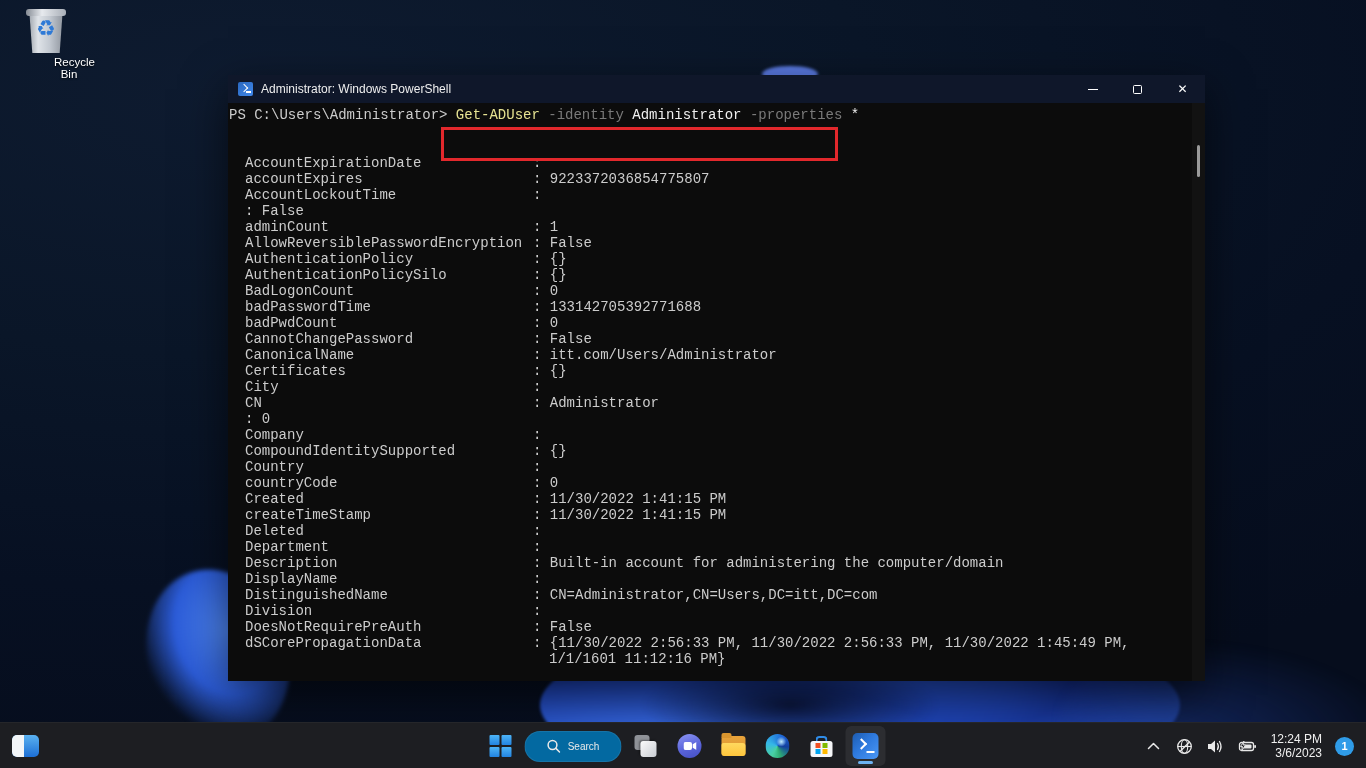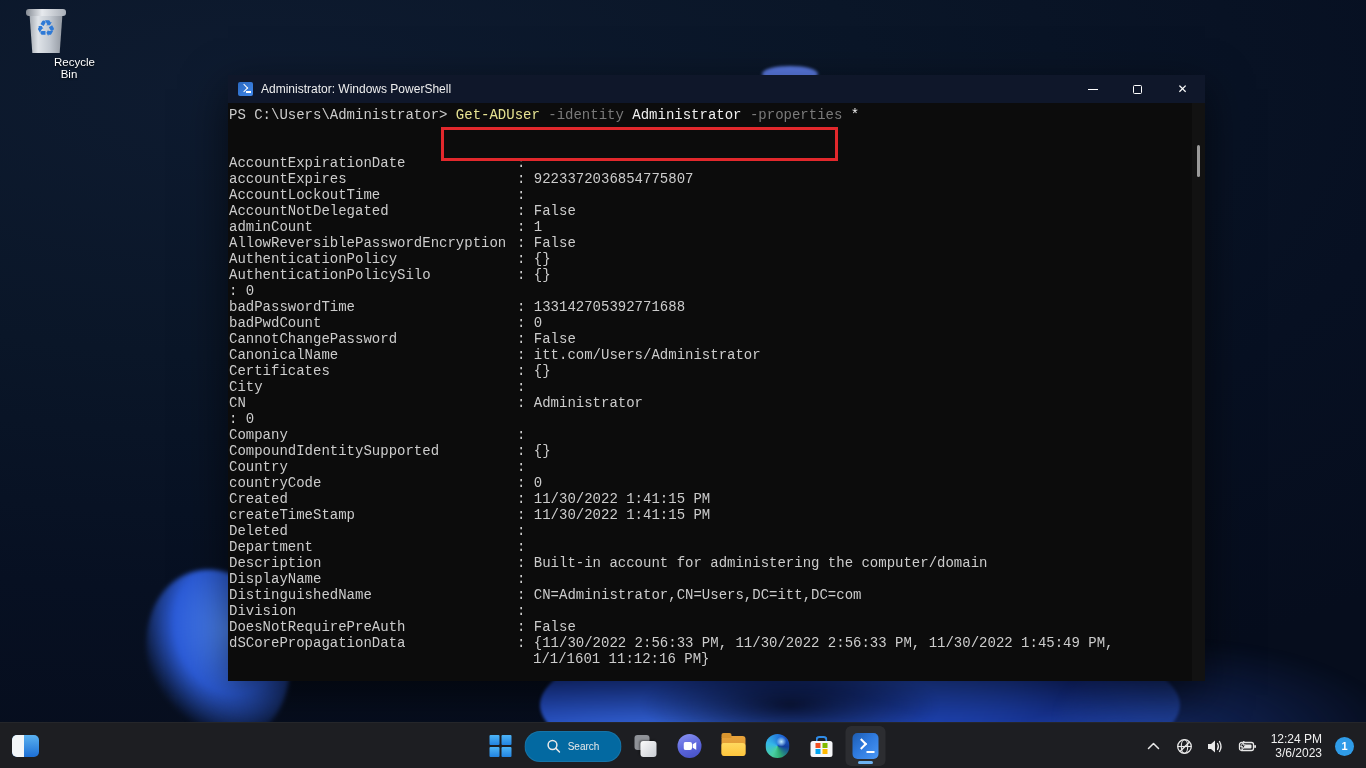--- a/index.html
+++ b/index.html
@@ -54,21 +54,21 @@
   .glyph-close { font-size:12px; line-height:1; font-family:"DejaVu Sans",sans-serif; }
 
   .console { position:relative; flex:1 1 auto; background:#0c0c0c; overflow:hidden;
     font-family:"Liberation Mono","DejaVu Sans Mono",monospace; font-size:14px; line-height:16px; color:#cccccc;
     padding:4px 18px 0 1px; }
   .cmdline { white-space:pre; }
   .seg-cmdlet { color:#e6e392; }
   .seg-param { color:#7a7a7a; }
   .seg-arg { color:#f0f0f0; }
   .console-spacer { height:32px; }
-  .prow { display:flex; }
+  .prow { display:flex;padding-left:16px; }
   .pname { flex:0 0 288px; white-space:pre; overflow:hidden; }
   .pval { flex:1 1 auto; padding-left:16px; text-indent:-16px; white-space:normal; }
 
   .annotation-box { position:absolute; left:213px; top:24px; width:397px; height:34px;
     border:3px solid #e2282c; z-index:5; pointer-events:none; }
   .scrollbar-track { position:absolute; right:0; top:28px; bottom:0; width:13px; background:#121212; }
   .scrollbar-thumb { position:absolute; right:5px; top:42px; width:3px; height:32px; background:#9a9a9a; border-radius:2px; }
 
   
   .taskbar { position:absolute; left:0; right:0; bottom:0; height:46px; z-index:10;
@@ -182,40 +182,40 @@
         </div>
         <div class="prow">
           <span class="pname">accountExpires</span>
           <span class="pval">: 9223372036854775807</span>
         </div>
         <div class="prow">
           <span class="pname">AccountLockoutTime</span>
           <span class="pval">: </span>
         </div>
         <div class="prow">
-          <span class="pname">AccountNotDelegated</span>
           <span class="pval">: False</span>
         </div>
         <div class="prow">
           <span class="pname">adminCount</span>
           <span class="pval">: 1</span>
         </div>
         <div class="prow">
           <span class="pname">AllowReversiblePasswordEncryption</span>
           <span class="pval">: False</span>
         </div>
         <div class="prow">
           <span class="pname">AuthenticationPolicy</span>
           <span class="pval">: {}</span>
         </div>
         <div class="prow">
           <span class="pname">AuthenticationPolicySilo</span>
           <span class="pval">: {}</span>
         </div>
         <div class="prow">
+          <span class="pname">BadLogonCount</span>
           <span class="pval">: 0</span>
         </div>
         <div class="prow">
           <span class="pname">badPasswordTime</span>
           <span class="pval">: 133142705392771688</span>
         </div>
         <div class="prow">
           <span class="pname">badPwdCount</span>
           <span class="pval">: 0</span>
         </div>

